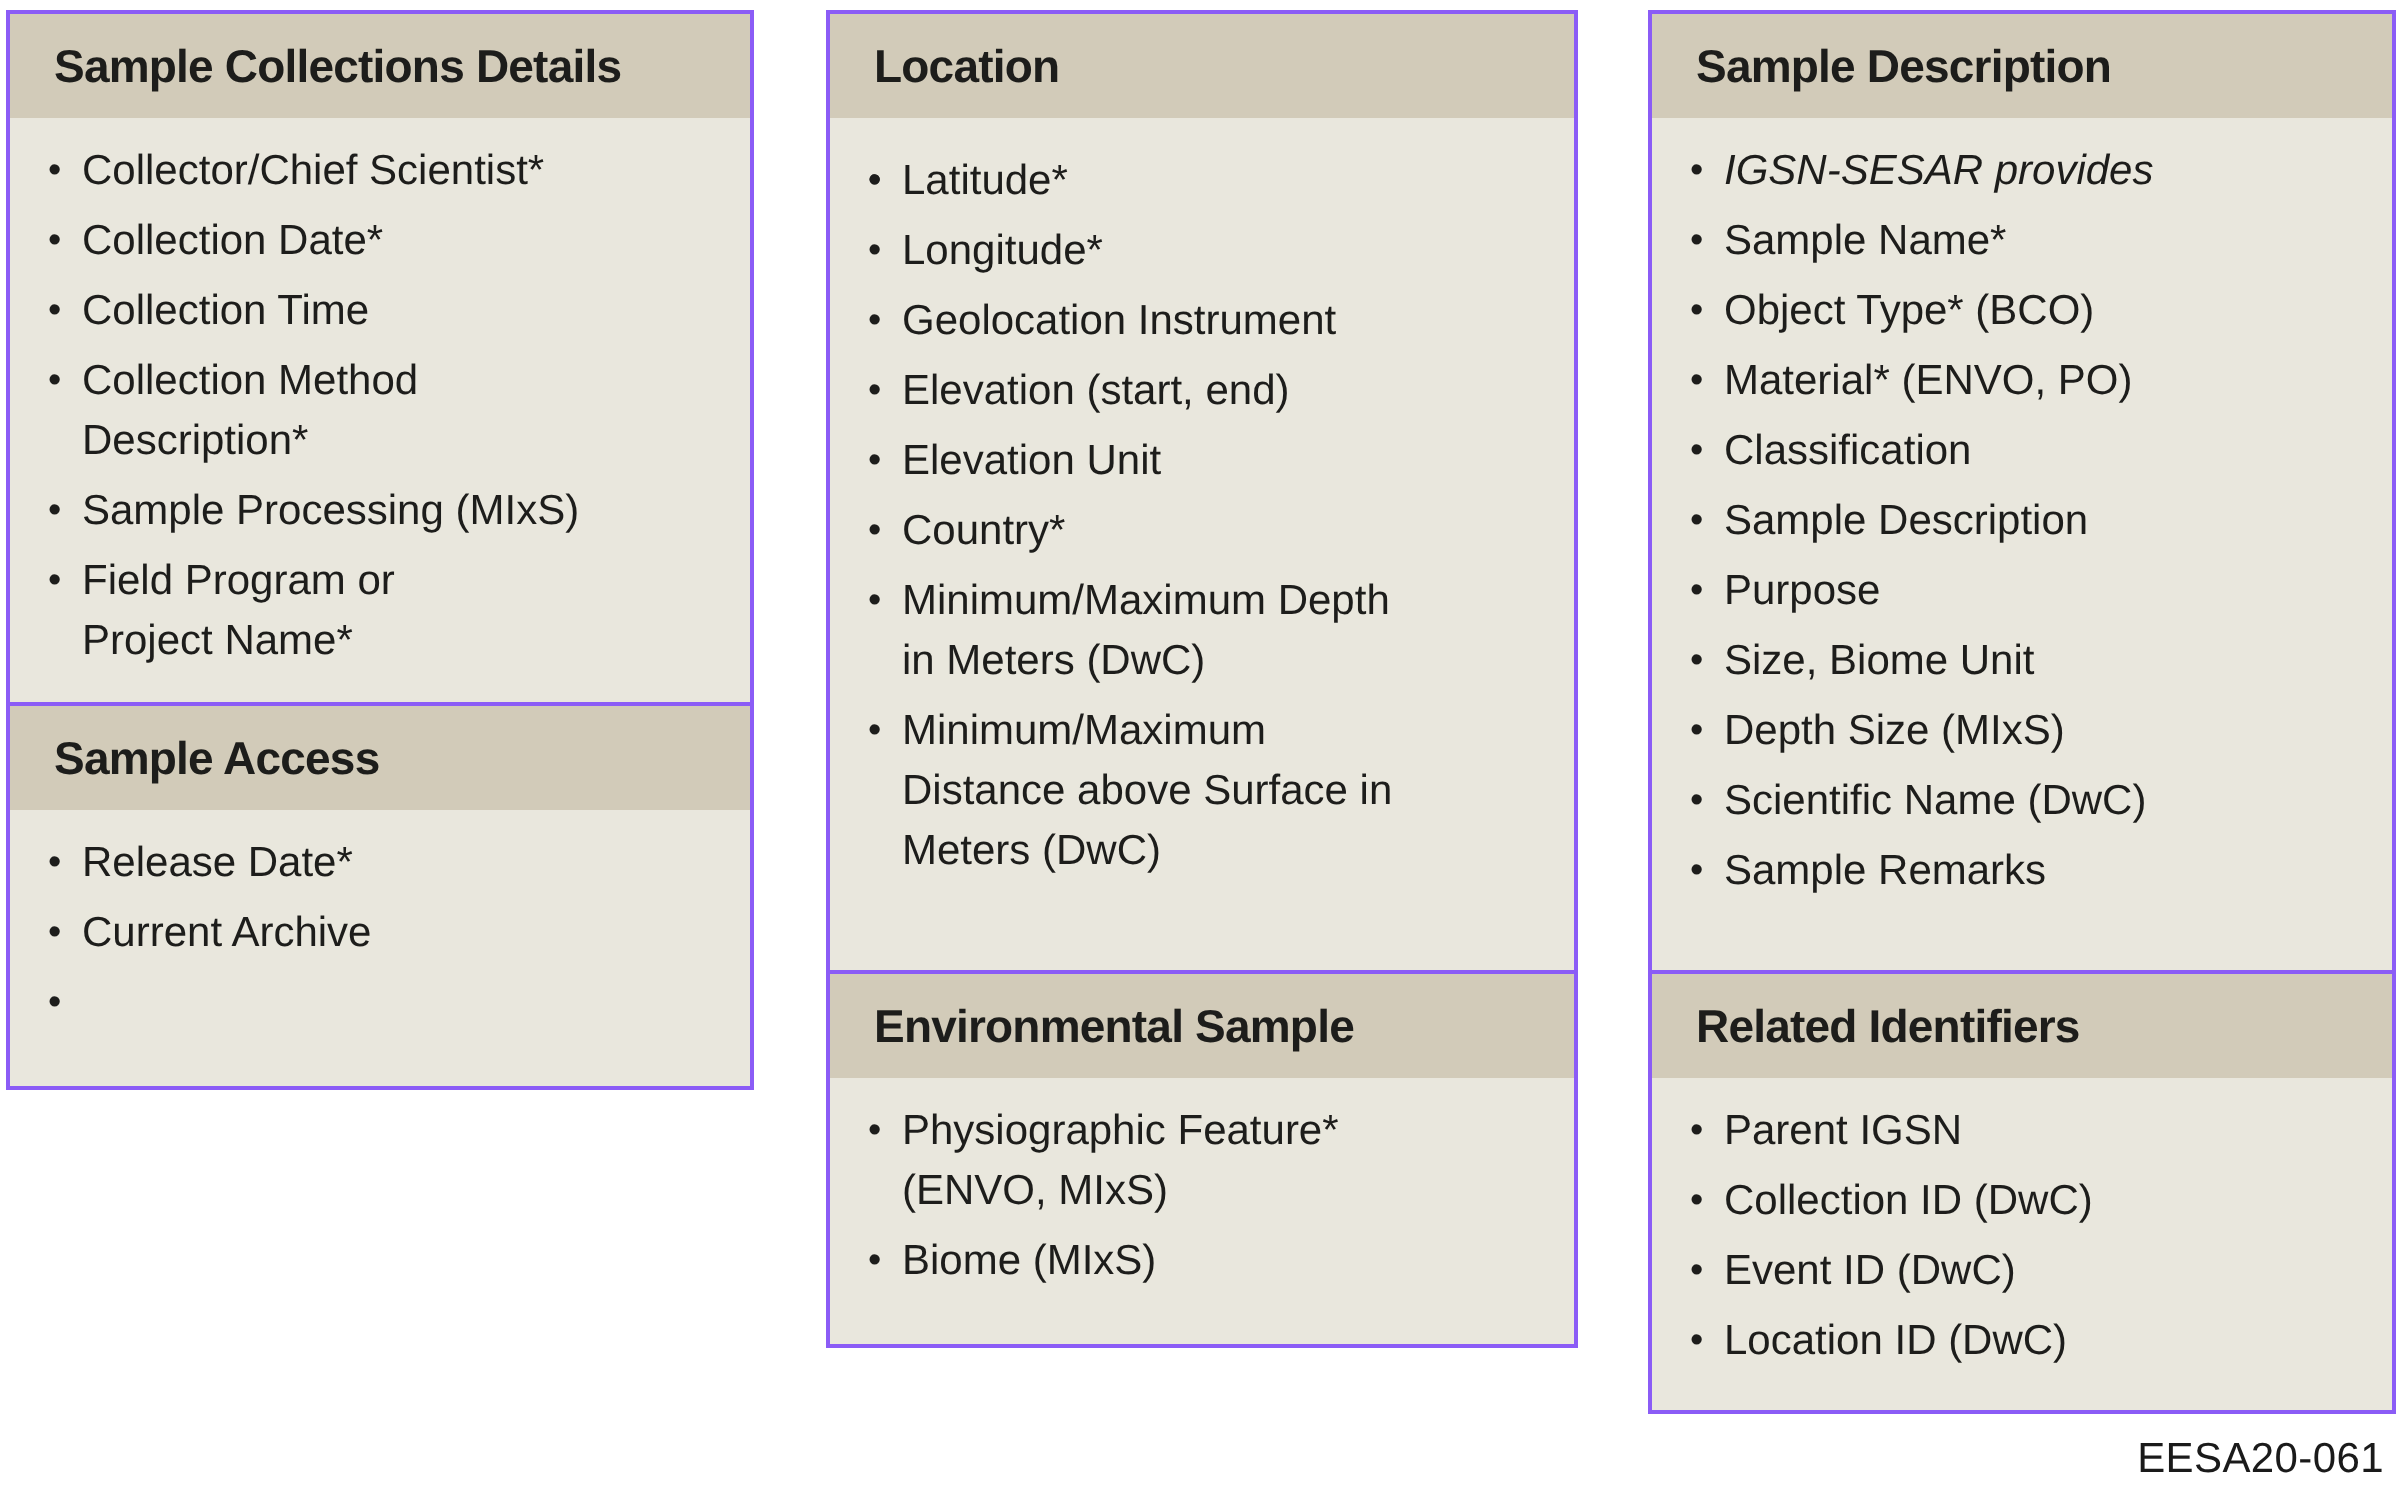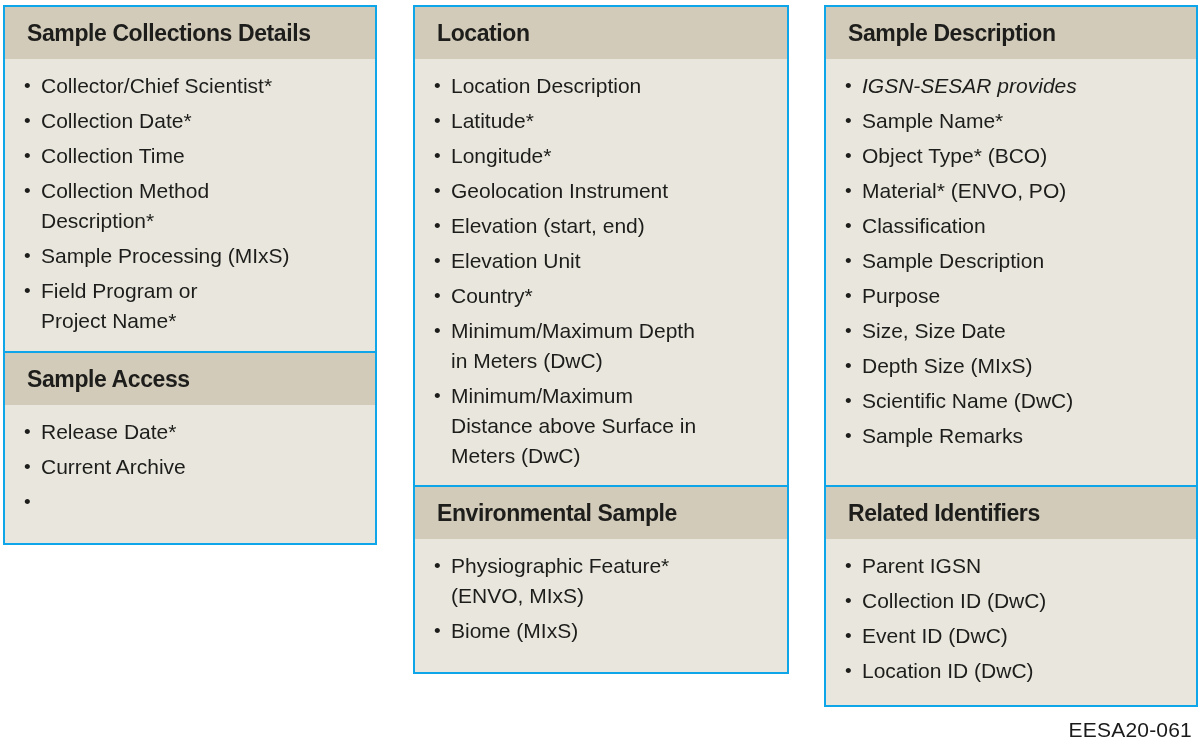--- a/index.html
+++ b/index.html
@@ -9,21 +9,21 @@
     font-family: "Liberation Sans", sans-serif;
     color: #1d1d1b;
   }
   .canvas { position: relative; width: 1200px; height: 752px; background: #ffffff; }
 
   .col { position: absolute; top: 5px; }
   .col-left  { left: 3px;   width: 374px; }
   .col-mid   { left: 413px; width: 376px; }
   .col-right { left: 824px; width: 374px; }
 
-  .card { border: 2px solid #0ea5e9; background: #e9e7dd; }
+  .card { border: 2px solid #8b5cf6; background: #e9e7dd; }
   .card + .card { margin-top: -2px; }
 
   .card-header {
     background: #d2cbb9;
     height: 52px;
     display: flex; align-items: center;
     padding: 0 8px 0 22px;
     font-size: 23px; font-weight: bold;
     letter-spacing: -0.4px;
     color: #1d1d1b;
@@ -135,21 +135,20 @@
   </div>
 
   <div class="col col-mid">
     <section class="card">
       <div class="card-header">Location</div>
       <div class="card-body b-m1">
         <ul class="field-list">
 
             <li class="field-item">
               <span class="bullet">•</span>
-              <span class="item-text">Location Description</span>
             </li>
 
             <li class="field-item">
               <span class="bullet">•</span>
               <span class="item-text">Latitude*</span>
             </li>
 
             <li class="field-item">
               <span class="bullet">•</span>
               <span class="item-text">Longitude*</span>
@@ -246,21 +245,21 @@
               <span class="item-text">Sample Description</span>
             </li>
 
             <li class="field-item">
               <span class="bullet">•</span>
               <span class="item-text">Purpose</span>
             </li>
 
             <li class="field-item">
               <span class="bullet">•</span>
-              <span class="item-text">Size, Size Date</span>
+              <span class="item-text">Size, Biome Unit</span>
             </li>
 
             <li class="field-item">
               <span class="bullet">•</span>
               <span class="item-text">Depth Size (MIxS)</span>
             </li>
 
             <li class="field-item">
               <span class="bullet">•</span>
               <span class="item-text">Scientific Name (DwC)</span>

